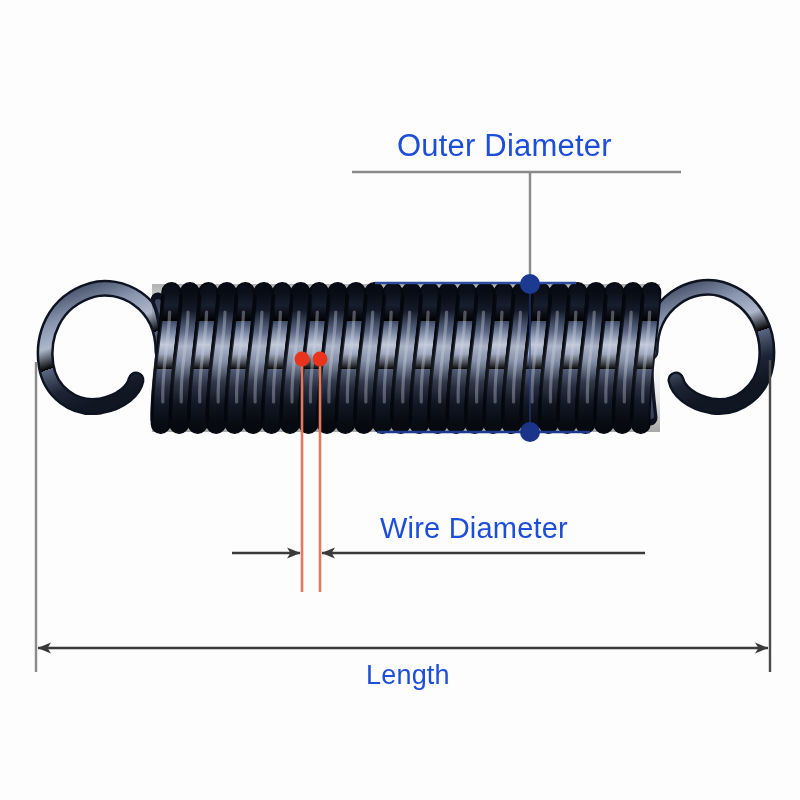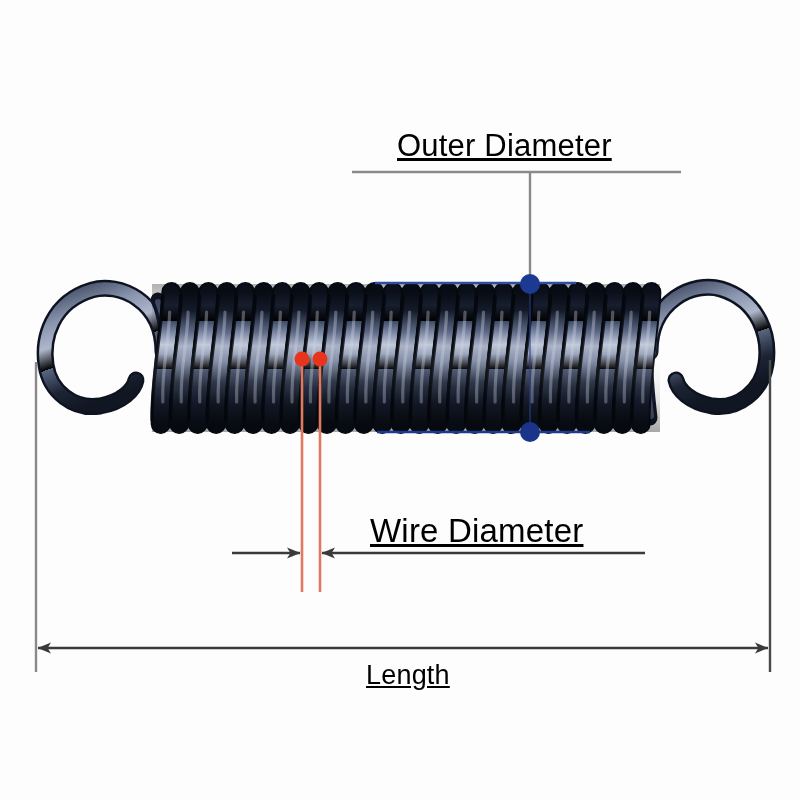--- a/index.html
+++ b/index.html
@@ -20,35 +20,34 @@
   #diagram {
     position: absolute;
     left: 0;
     top: 0;
     width: 800px;
     height: 800px;
   }
   .dim-label {
     position: absolute;
     font-family: "Liberation Sans", sans-serif;
-    color: #000000;
+    color: #1d4ed8;
     white-space: nowrap;
     font-weight: 400;
-    text-decoration: underline;
   }
   #label-outer-diameter {
     left: 397px;
     top: 128px;
     font-size: 31px;
     letter-spacing: 0.2px;
   }
   #label-wire-diameter {
-    left: 370px;
+    left: 380px;
     top: 512px;
-    font-size: 33px;
+    font-size: 29px;
     letter-spacing: 0.2px;
   }
   #label-length {
     left: 366px;
     top: 660px;
     font-size: 27px;
     letter-spacing: 0.2px;
   }
 </style>
 </head>

